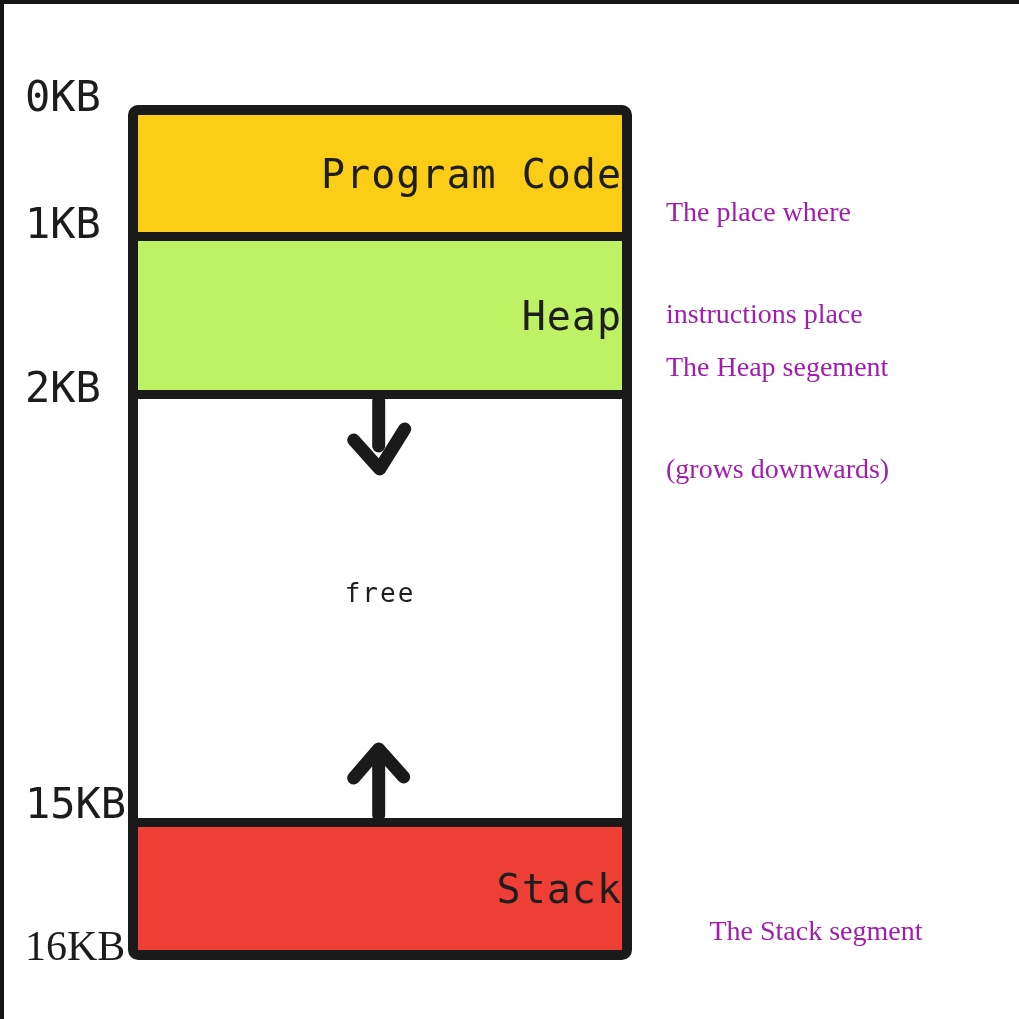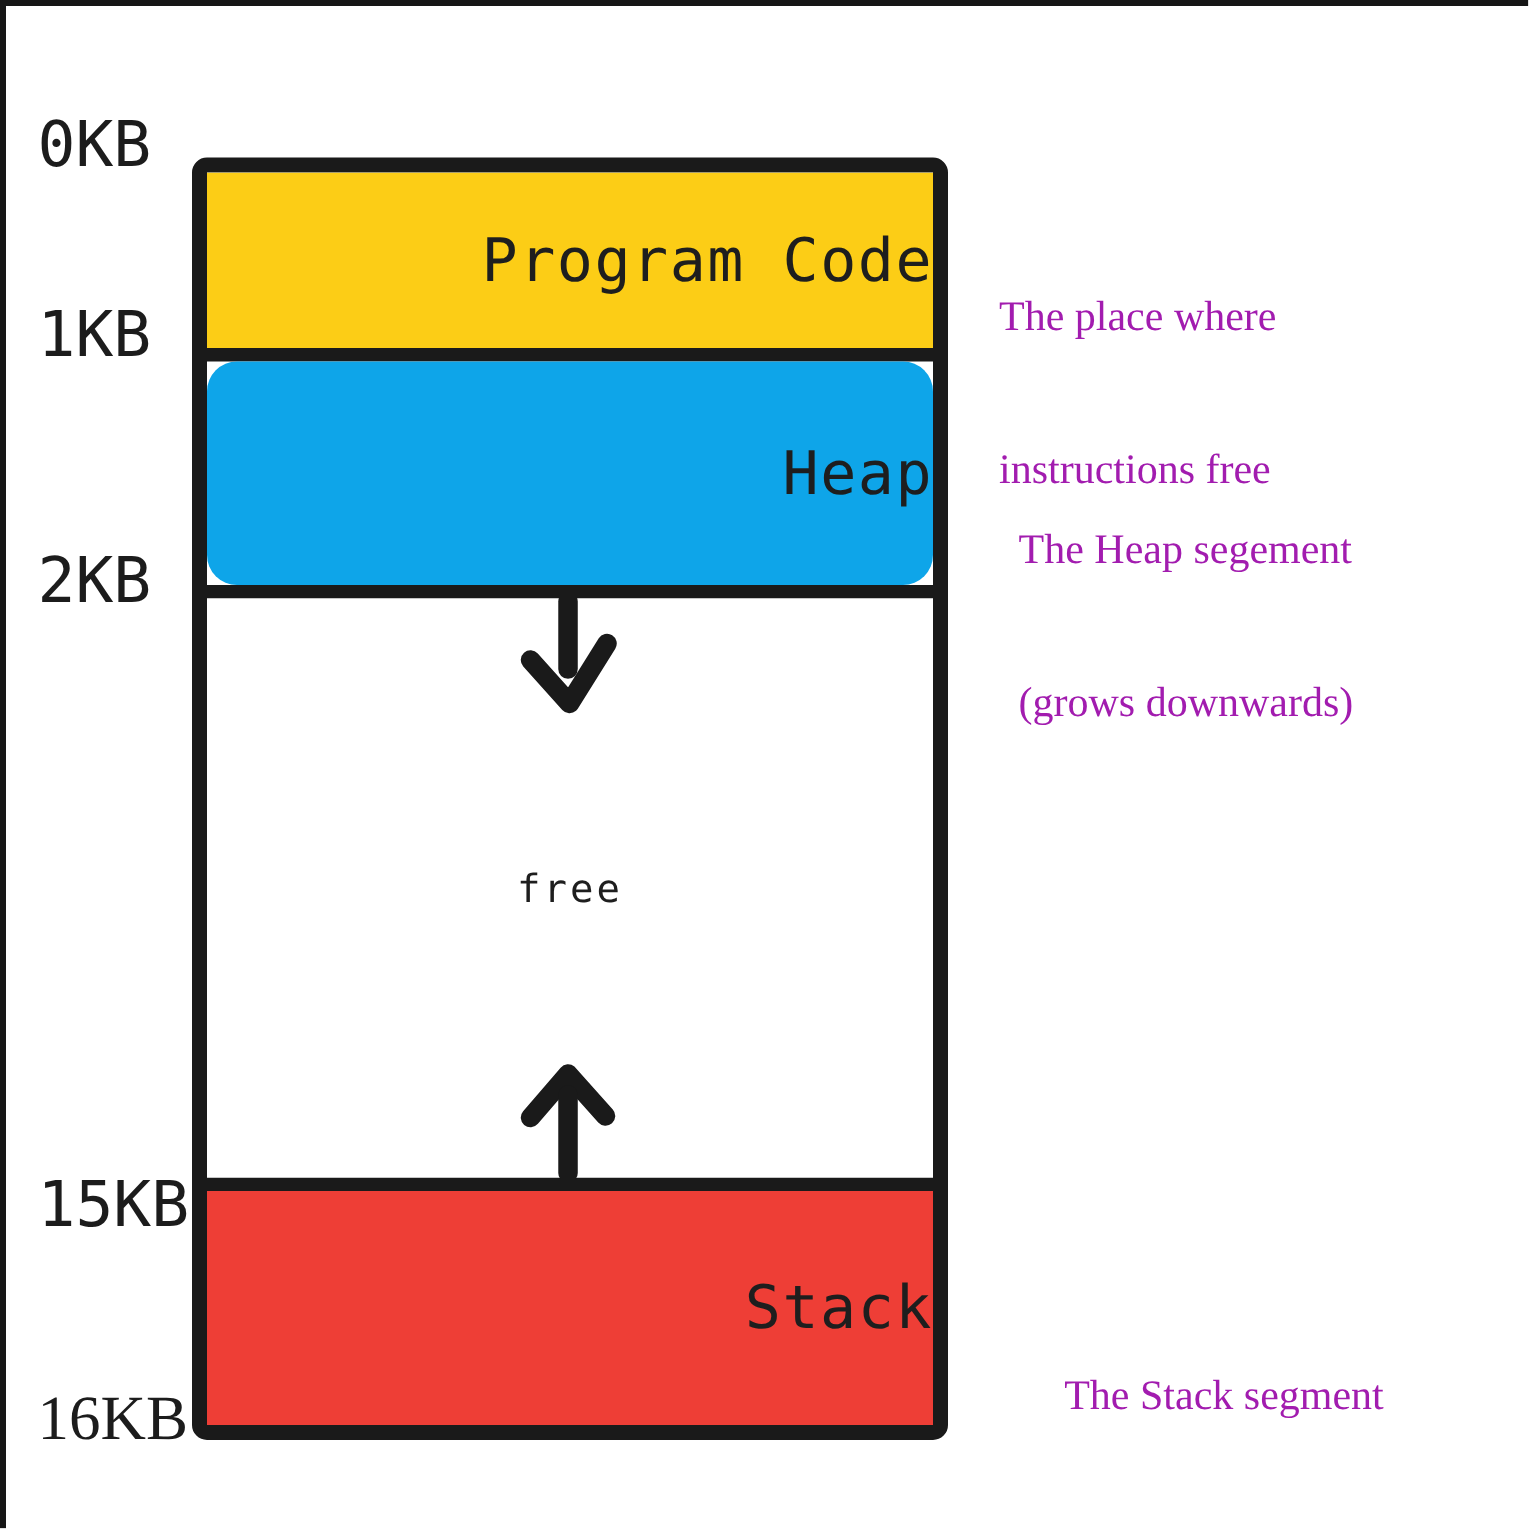--- a/index.html
+++ b/index.html
@@ -43,21 +43,21 @@
     display: flex;
     align-items: center;
     justify-content: flex-end;
     font-size: 40px;
     letter-spacing: 1px;
     color: #1e1e1e;
   }
   .seg-code  { height: 117px; }
   .seg-heap  { height: 149px; }
   .seg-free  { flex: 1; position: relative; }
-  .seg-stack { height: 156px; }
+  .seg-stack { height: 123px; }
   .divider {
     height: 9px;
     background: #1a1a1a;
     flex: none;
   }
   .free-label {
     position: absolute;
     left: 50%;
     top: 194px;
     transform: translate(-50%, -50%);
@@ -90,21 +90,21 @@
     position: absolute;
     left: 666px;
     width: 320px;
     font-size: 28px;
     line-height: 34px;
     white-space: pre;
     color: #a21caf;
     font-family: Liberation Serif, serif;
   }
   .note-1 { top: 127px; }
-  .note-2 { top: 282px; margin-left: 13px; }
+  .note-2 { top: 282px; }
   .note-3 { top: 846px; width: 300px; text-align: center; }
 </style>
 </head>
 <body>
 
 <div class="canvas">
 
   <div class="frame"></div>
 
   <div class="addr addr-0">0KB</div>
@@ -114,21 +114,21 @@
   <div class="addr addr-16">16KB</div>
 
   <div class="box">
 
     <div class="seg seg-code" style="background-color: rgb(252, 205, 22);">
       <span class="seg-label">Program Code</span>
     </div>
 
     <div class="divider"></div>
 
-    <div class="seg seg-heap" style="background-color: #0ea5e9; border-radius: 20px;">
+    <div class="seg seg-heap" style="background-color: #bef264;">
       <span class="seg-label">Heap</span>
     </div>
 
     <div class="divider"></div>
 
     <div class="seg seg-free" style="background-color: rgb(255, 255, 255);">
 
       <svg class="arrow arrow-down" width="66" height="78" viewBox="0 0 66 78" fill="none">
         <path d="M33 3 L33 48" stroke="#1a1a1a" stroke-width="13" stroke-linecap="round"></path>
         <path d="M8 42 L34 71 L59 31" stroke="#1a1a1a" stroke-width="13" stroke-linecap="round" stroke-linejoin="round" fill="none"></path>
@@ -144,21 +144,21 @@
 
     <div class="divider"></div>
 
     <div class="seg seg-stack" style="background-color: rgb(238, 62, 54);">
       <span class="seg-label">Stack</span>
     </div>
   </div>
 
   <div class="note note-1">
     <div>The place where</div>
-    <div>instructions free</div>
+    <div>instructions place</div>
   </div>
 
   <div class="note note-2">
     <div>The Heap segement</div>
     <div>(grows downwards)</div>
   </div>
 
   <div class="note note-3">
     <div>The Stack segment</div>
     <div>(grows upwards)</div>

